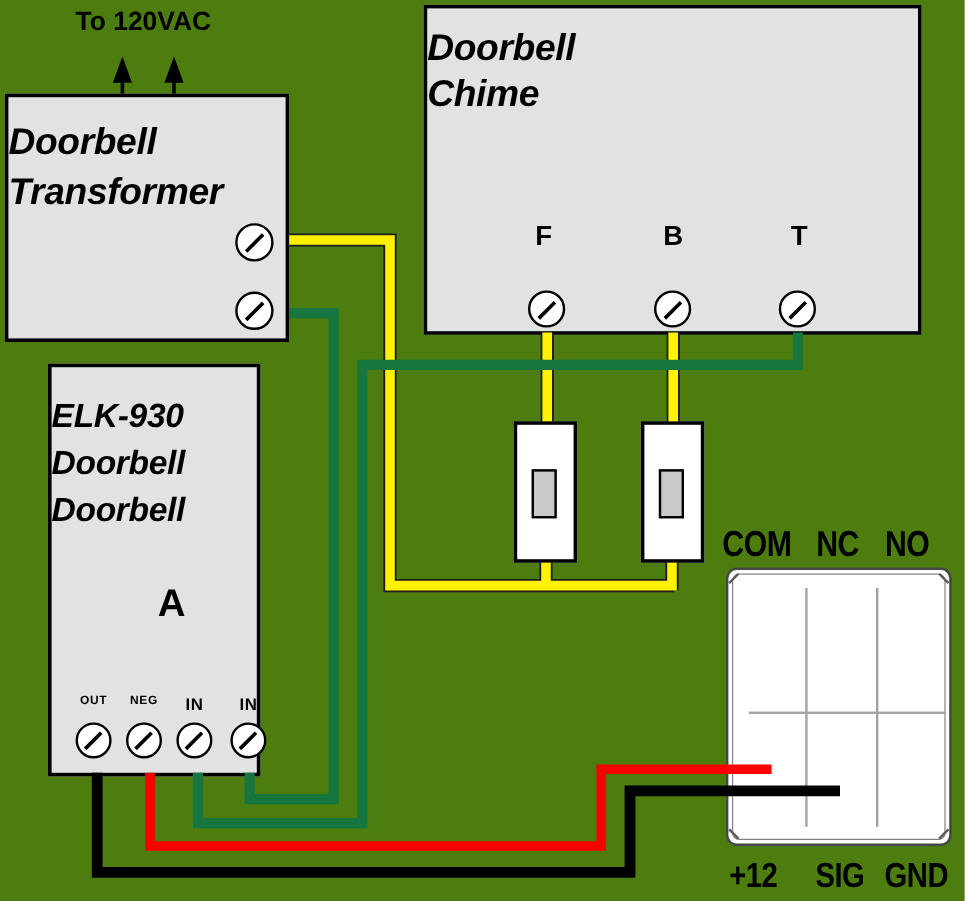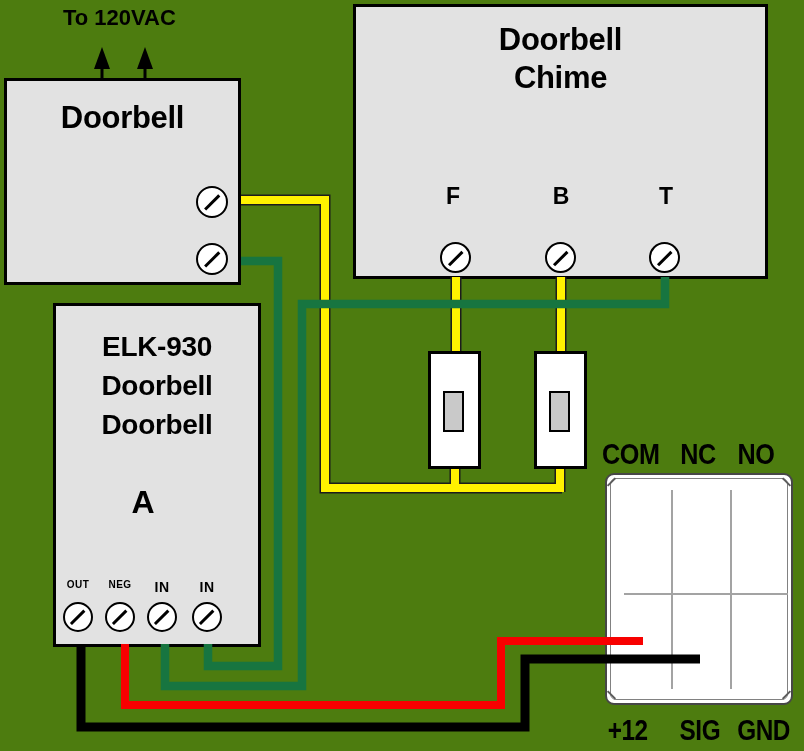--- a/index.html
+++ b/index.html
@@ -3,21 +3,21 @@
 <meta charset="utf-8">
 <style>
   html,body{margin:0;padding:0;background:#fff;}
   .stage{
     position:relative;width:804px;height:751px;background:#4d7c0f;
     font-family:"Liberation Sans",sans-serif;font-weight:700;color:#000;
     overflow:hidden;
   }
   .box{
     position:absolute;background:#e2e2e2;border:3px solid #000;
-    box-sizing:border-box;text-align:center;z-index:1;
+    box-sizing:border-box;z-index:1;font-style:italic;
   }
   .title{letter-spacing:-0.3px;}
   .lbl{position:absolute;text-align:center;z-index:3;white-space:nowrap;}
   .screw{
     position:absolute;border:2.5px solid #000;border-radius:50%;
     background:#fff;box-sizing:border-box;z-index:2;
   }
   .screw .slash{
     position:absolute;left:13%;top:47%;width:72%;height:2.5px;
     background:#000;transform:rotate(-45deg);
@@ -48,20 +48,21 @@
 </head>
 <body>
 
 <div class="stage">
 
   <div class="lbl" style="left:63px;top:5px;width:110px;font-size:22px;">To 120VAC</div>
 
   <div class="box" style="left:4px;top:78px;width:237px;height:207px;">
     <div class="title" style="margin-top:16px;font-size:31px;line-height:42px;">
       <span style="display:block;">Doorbell</span>
+      <span style="display:block;">Transformer</span>
     </div>
   </div>
   <div class="screw" style="left:196px;top:186px;width:32px;height:32px;">
       <span class="slash"></span>
     </div>
   <div class="screw" style="left:196px;top:243px;width:32px;height:32px;">
       <span class="slash"></span>
     </div>
 
   <div class="box" style="left:353px;top:4px;width:415px;height:275px;">
@@ -76,21 +77,21 @@
   <div class="screw" style="left:440px;top:242px;width:31px;height:31px;">
       <span class="slash"></span>
     </div>
   <div class="screw" style="left:545px;top:242px;width:31px;height:31px;">
       <span class="slash"></span>
     </div>
   <div class="screw" style="left:649px;top:242px;width:31px;height:31px;">
       <span class="slash"></span>
     </div>
 
-  <div class="box" style="left:53px;top:303px;width:208px;height:344px;">
+  <div class="box" style="left:40px;top:303px;width:177px;height:344px;">
     <div class="title" style="margin-top:21px;font-size:28px;line-height:39px;">
       <span style="display:block;">ELK-930</span>
       <span style="display:block;">Doorbell</span>
       <span style="display:block;">Doorbell</span>
     </div>
   </div>
   <div class="lbl" style="left:43px;top:484px;width:200px;font-size:32px;">A</div>
   <div class="lbl" style="left:55px;top:579px;width:46px;font-size:10px;letter-spacing:0.5px;">OUT</div>
   <div class="lbl" style="left:97px;top:579px;width:46px;font-size:10px;letter-spacing:0.5px;">NEG</div>
   <div class="lbl" style="left:139px;top:579px;width:46px;font-size:14px;letter-spacing:0.5px;">IN</div>

